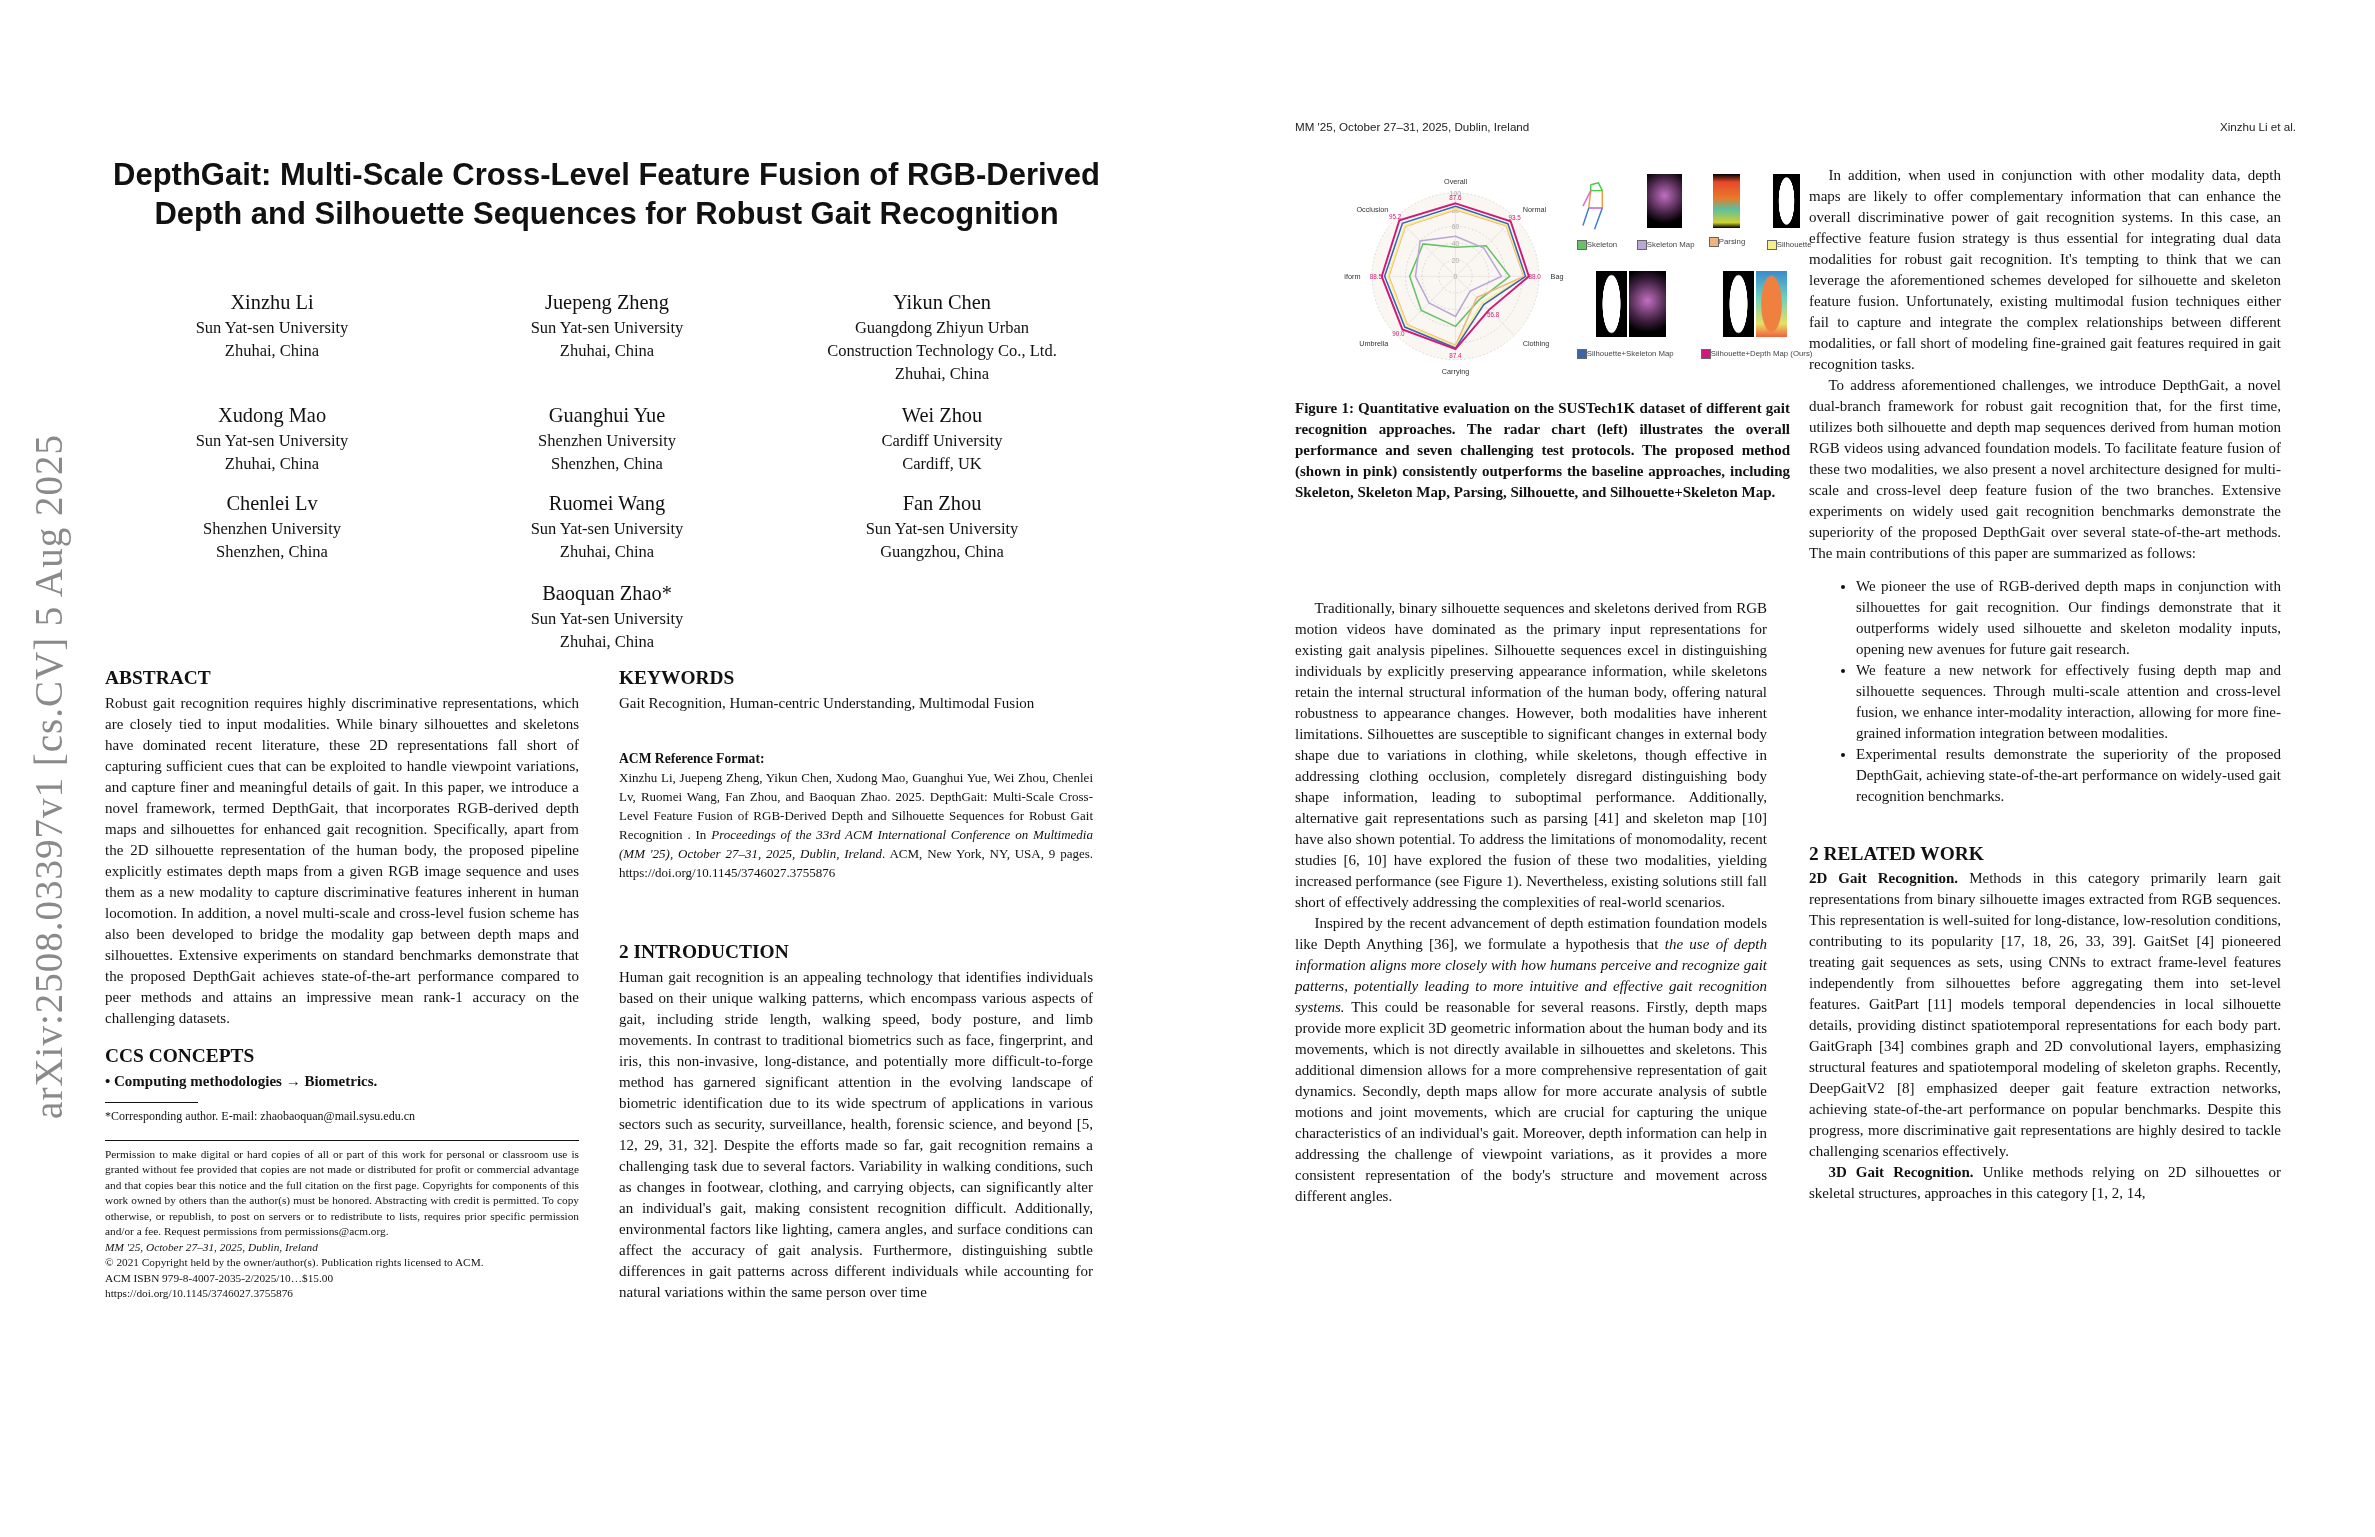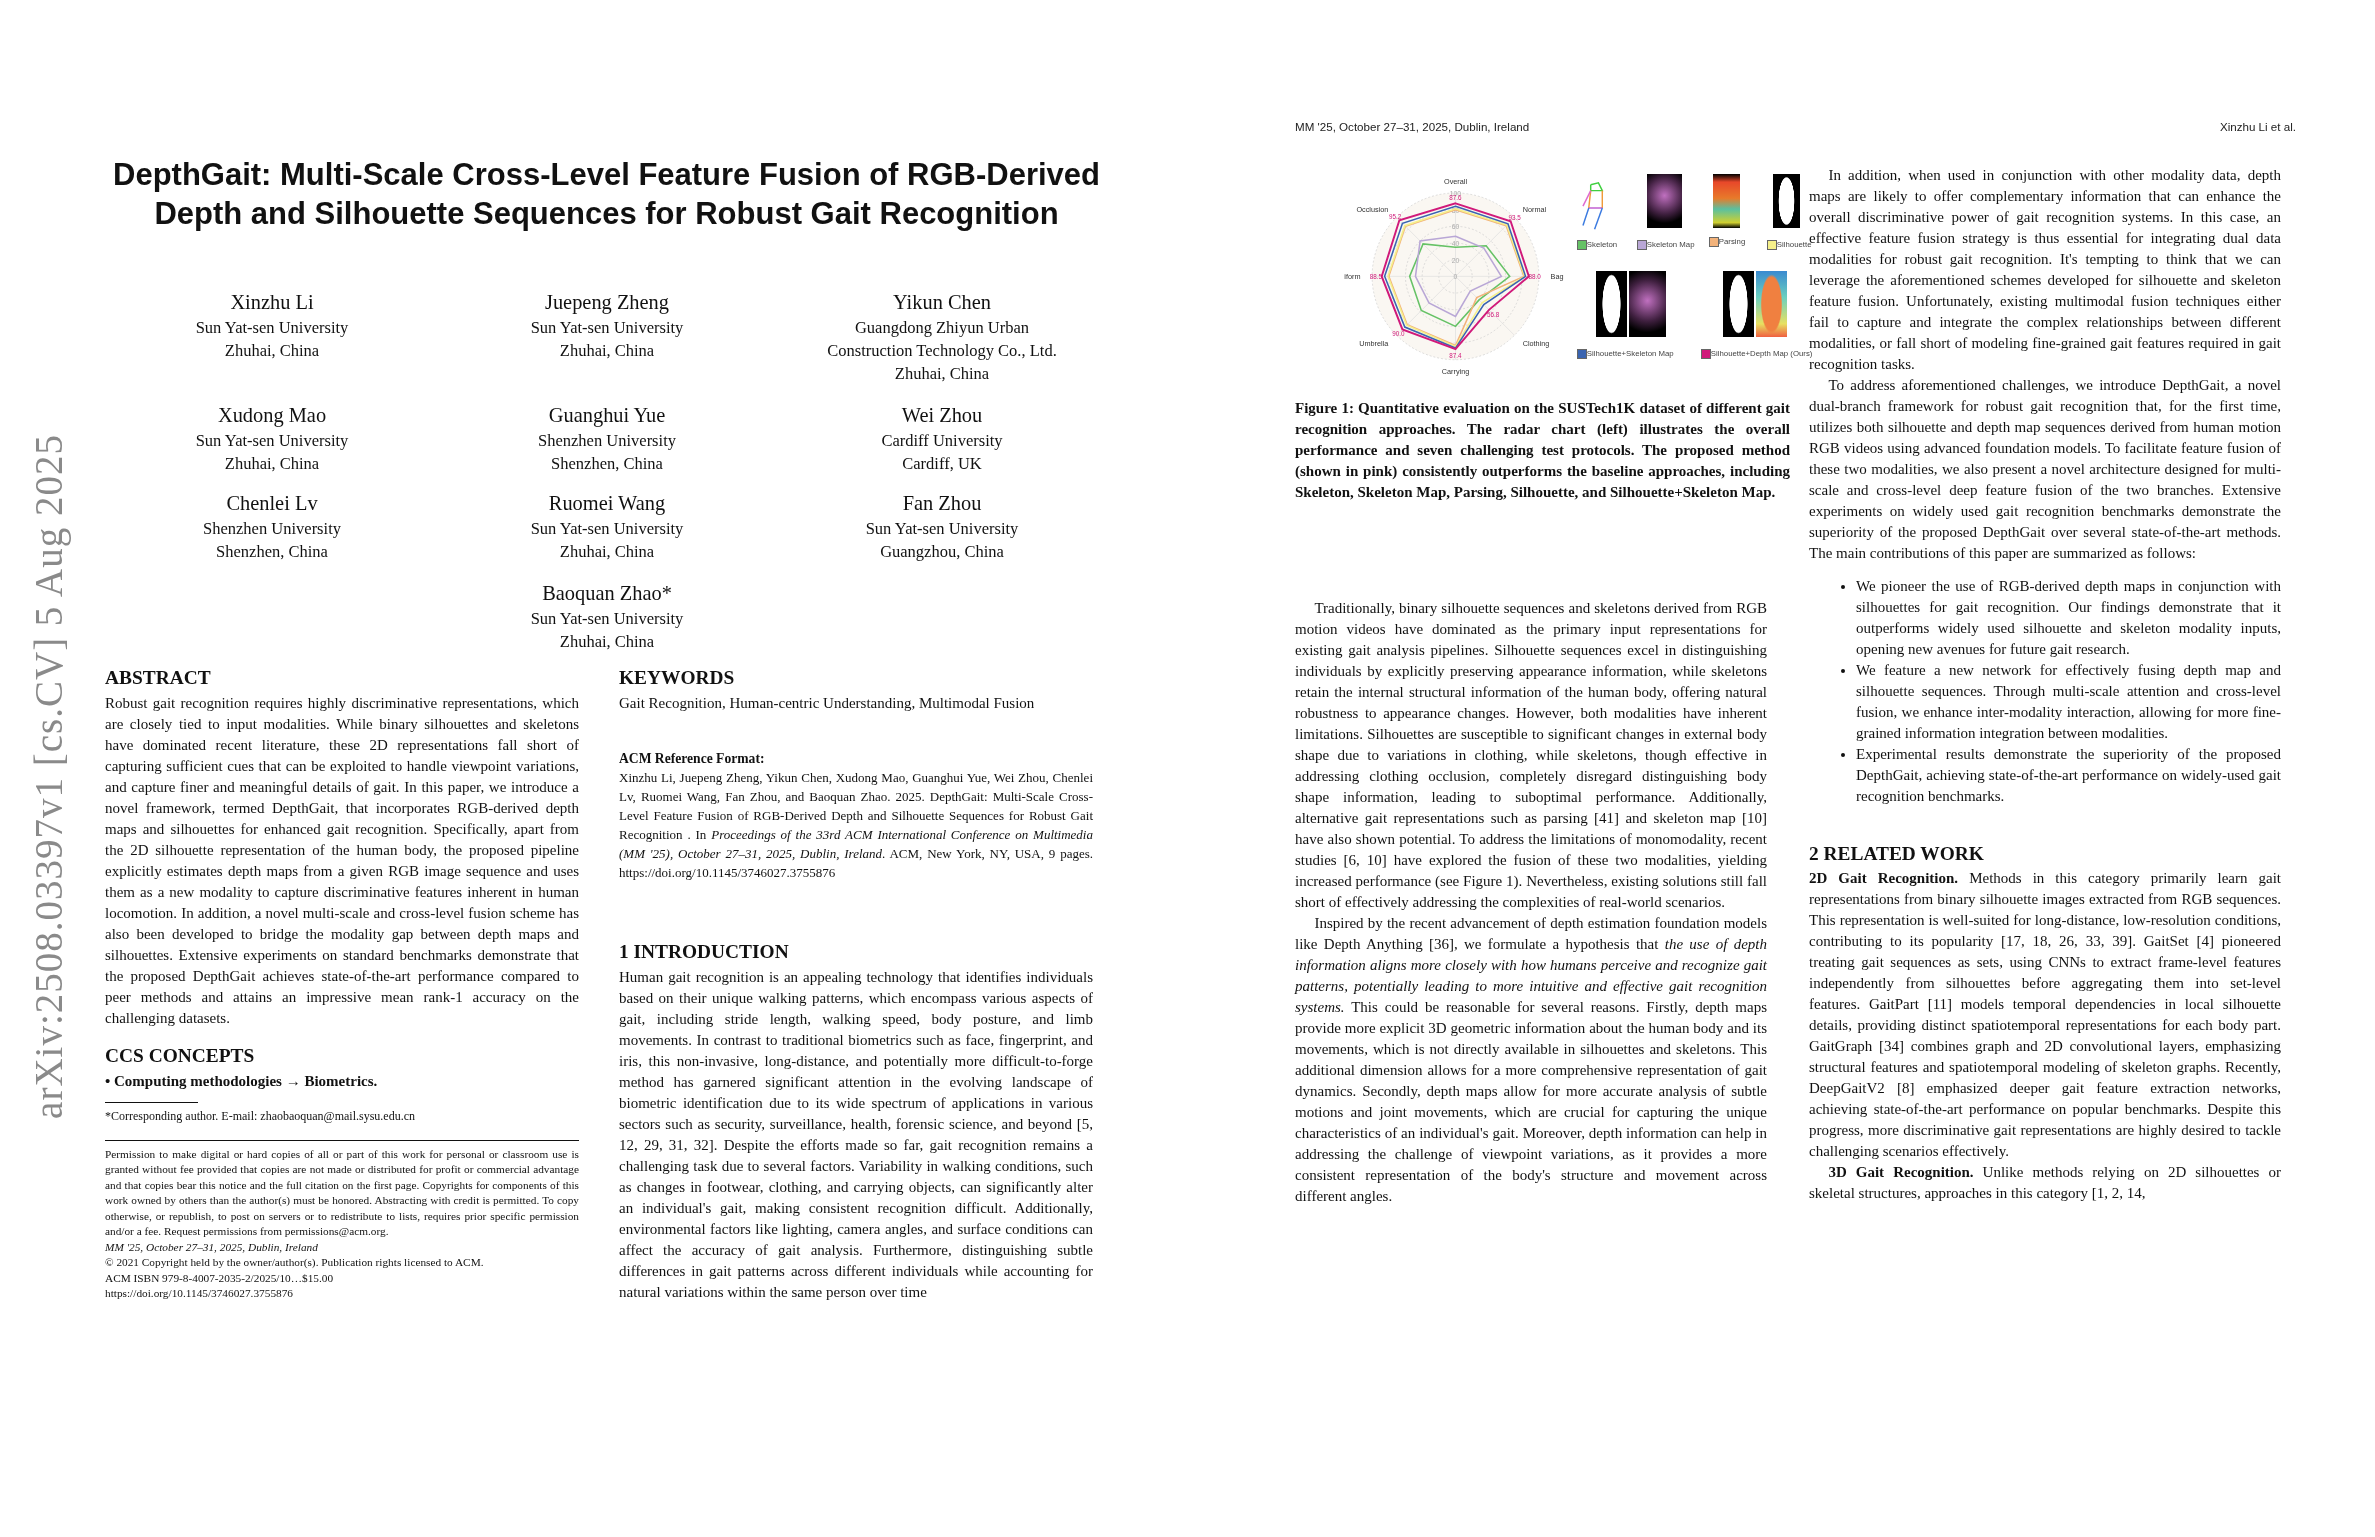--- a/index.html
+++ b/index.html
@@ -121,21 +121,21 @@
     </div>
   </div>
 
   <div class="col" style="left:619px; top:664px; width:474px;">
     <div class="sec-h">KEYWORDS</div>
     <p class="para">Gait Recognition, Human-centric Understanding, Multimodal Fusion</p>
     <div class="sub-h" style="margin-top:35px;">ACM Reference Format:</div>
     <div class="small" style="font-size:13px; line-height:19px; text-align:justify;">
       <span>Xinzhu Li, Juepeng Zheng, Yikun Chen, Xudong Mao, Guanghui Yue, Wei Zhou, Chenlei Lv, Ruomei Wang, Fan Zhou, and Baoquan Zhao. 2025. DepthGait: Multi-Scale Cross-Level Feature Fusion of RGB-Derived Depth and Silhouette Sequences for Robust Gait Recognition . In </span><i>Proceedings of the 33rd ACM International Conference on Multimedia (MM '25), October 27–31, 2025, Dublin, Ireland</i><span>. ACM, New York, NY, USA, 9 pages. https://doi.org/10.1145/3746027.3755876</span>
     </div>
-    <div class="sec-h" style="margin-top:56px;">1   INTRODUCTION</div>
+    <div class="sec-h" style="margin-top:56px;">2   INTRODUCTION</div>
     <p class="para">Human gait recognition is an appealing technology that identifies individuals based on their unique walking patterns, which encompass various aspects of gait, including stride length, walking speed, body posture, and limb movements. In contrast to traditional biometrics such as face, fingerprint, and iris, this non-invasive, long-distance, and potentially more difficult-to-forge method has garnered significant attention in the evolving landscape of biometric identification due to its wide spectrum of applications in various sectors such as security, surveillance, health, forensic science, and beyond [5, 12, 29, 31, 32]. Despite the efforts made so far, gait recognition remains a challenging task due to several factors. Variability in walking conditions, such as changes in footwear, clothing, and carrying objects, can significantly alter an individual's gait, making consistent recognition difficult. Additionally, environmental factors like lighting, camera angles, and surface conditions can affect the accuracy of gait analysis. Furthermore, distinguishing subtle differences in gait patterns across different individuals while accounting for natural variations within the same person over time</p>
   </div>
 </div>
 
 <div class="page" id="page-right">
   <div class="running-head" style="left:107px;">MM '25, October 27–31, 2025, Dublin, Ireland</div>
   <div class="running-head" style="right:80px;">Xinzhu Li et al.</div>
 
   <div class="figure">
     <svg id="radar" width="223" height="233" viewBox="0 0 230 240" style="position:absolute;left:0;top:0;">

